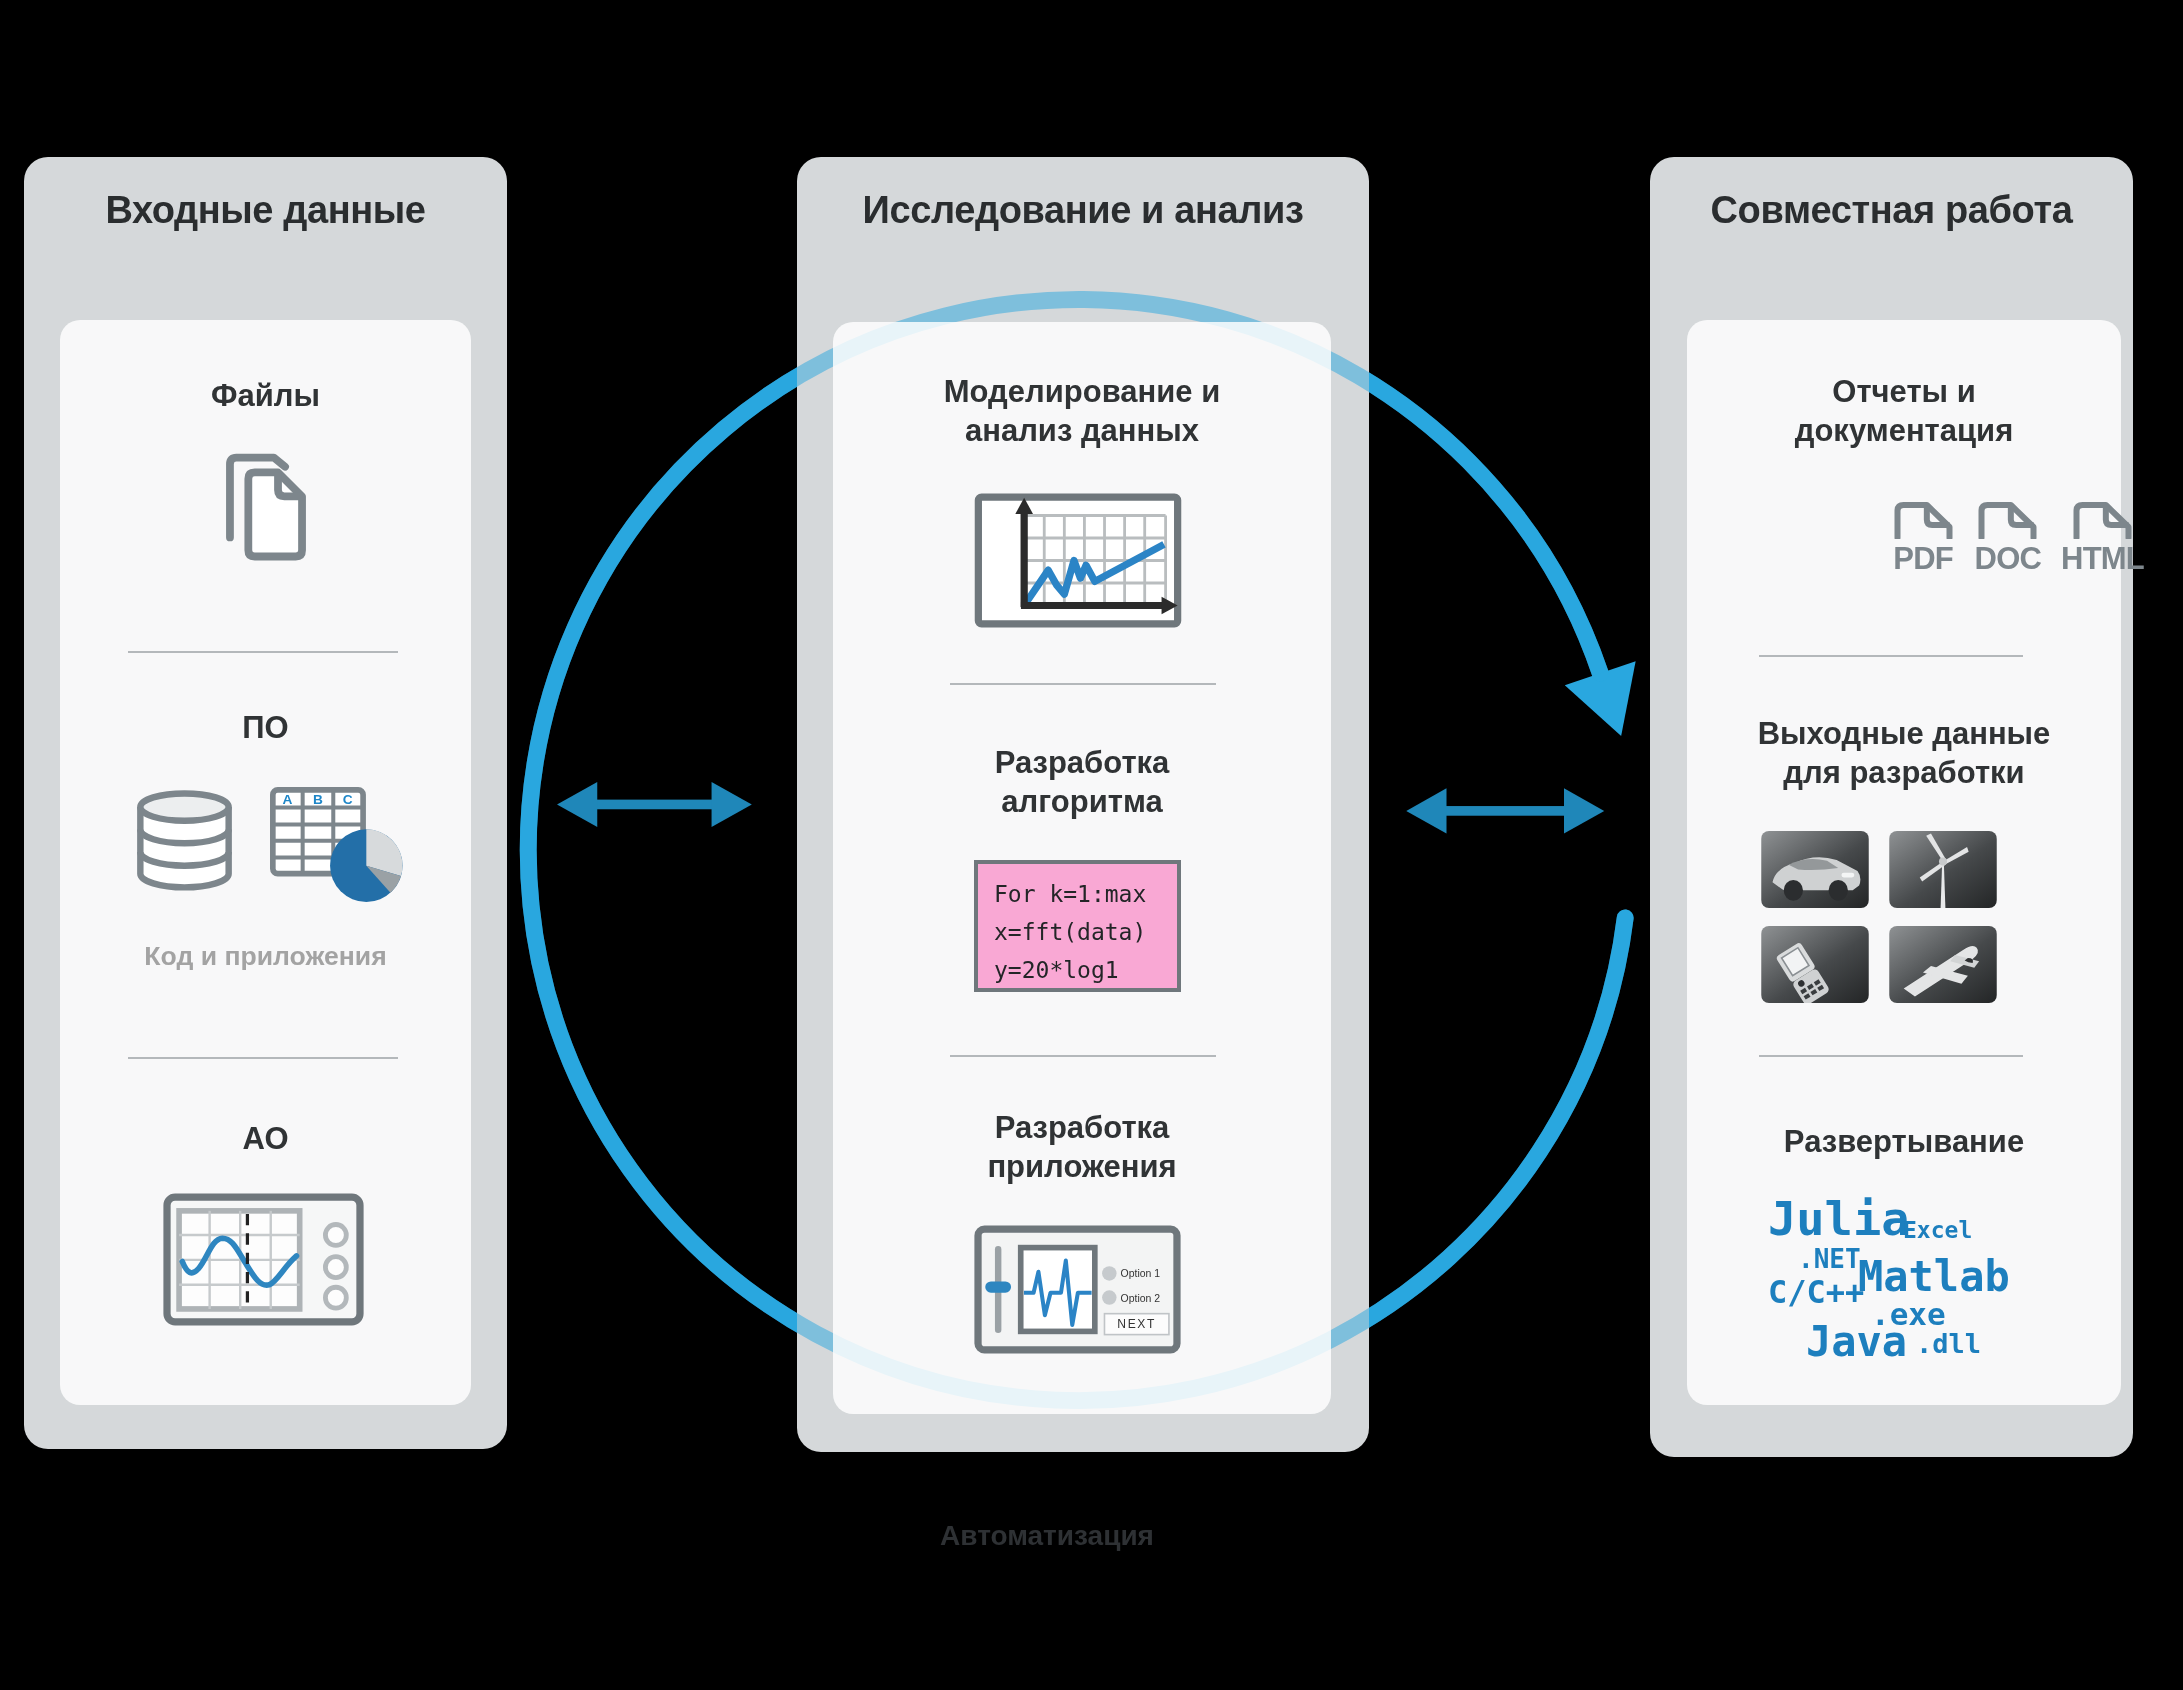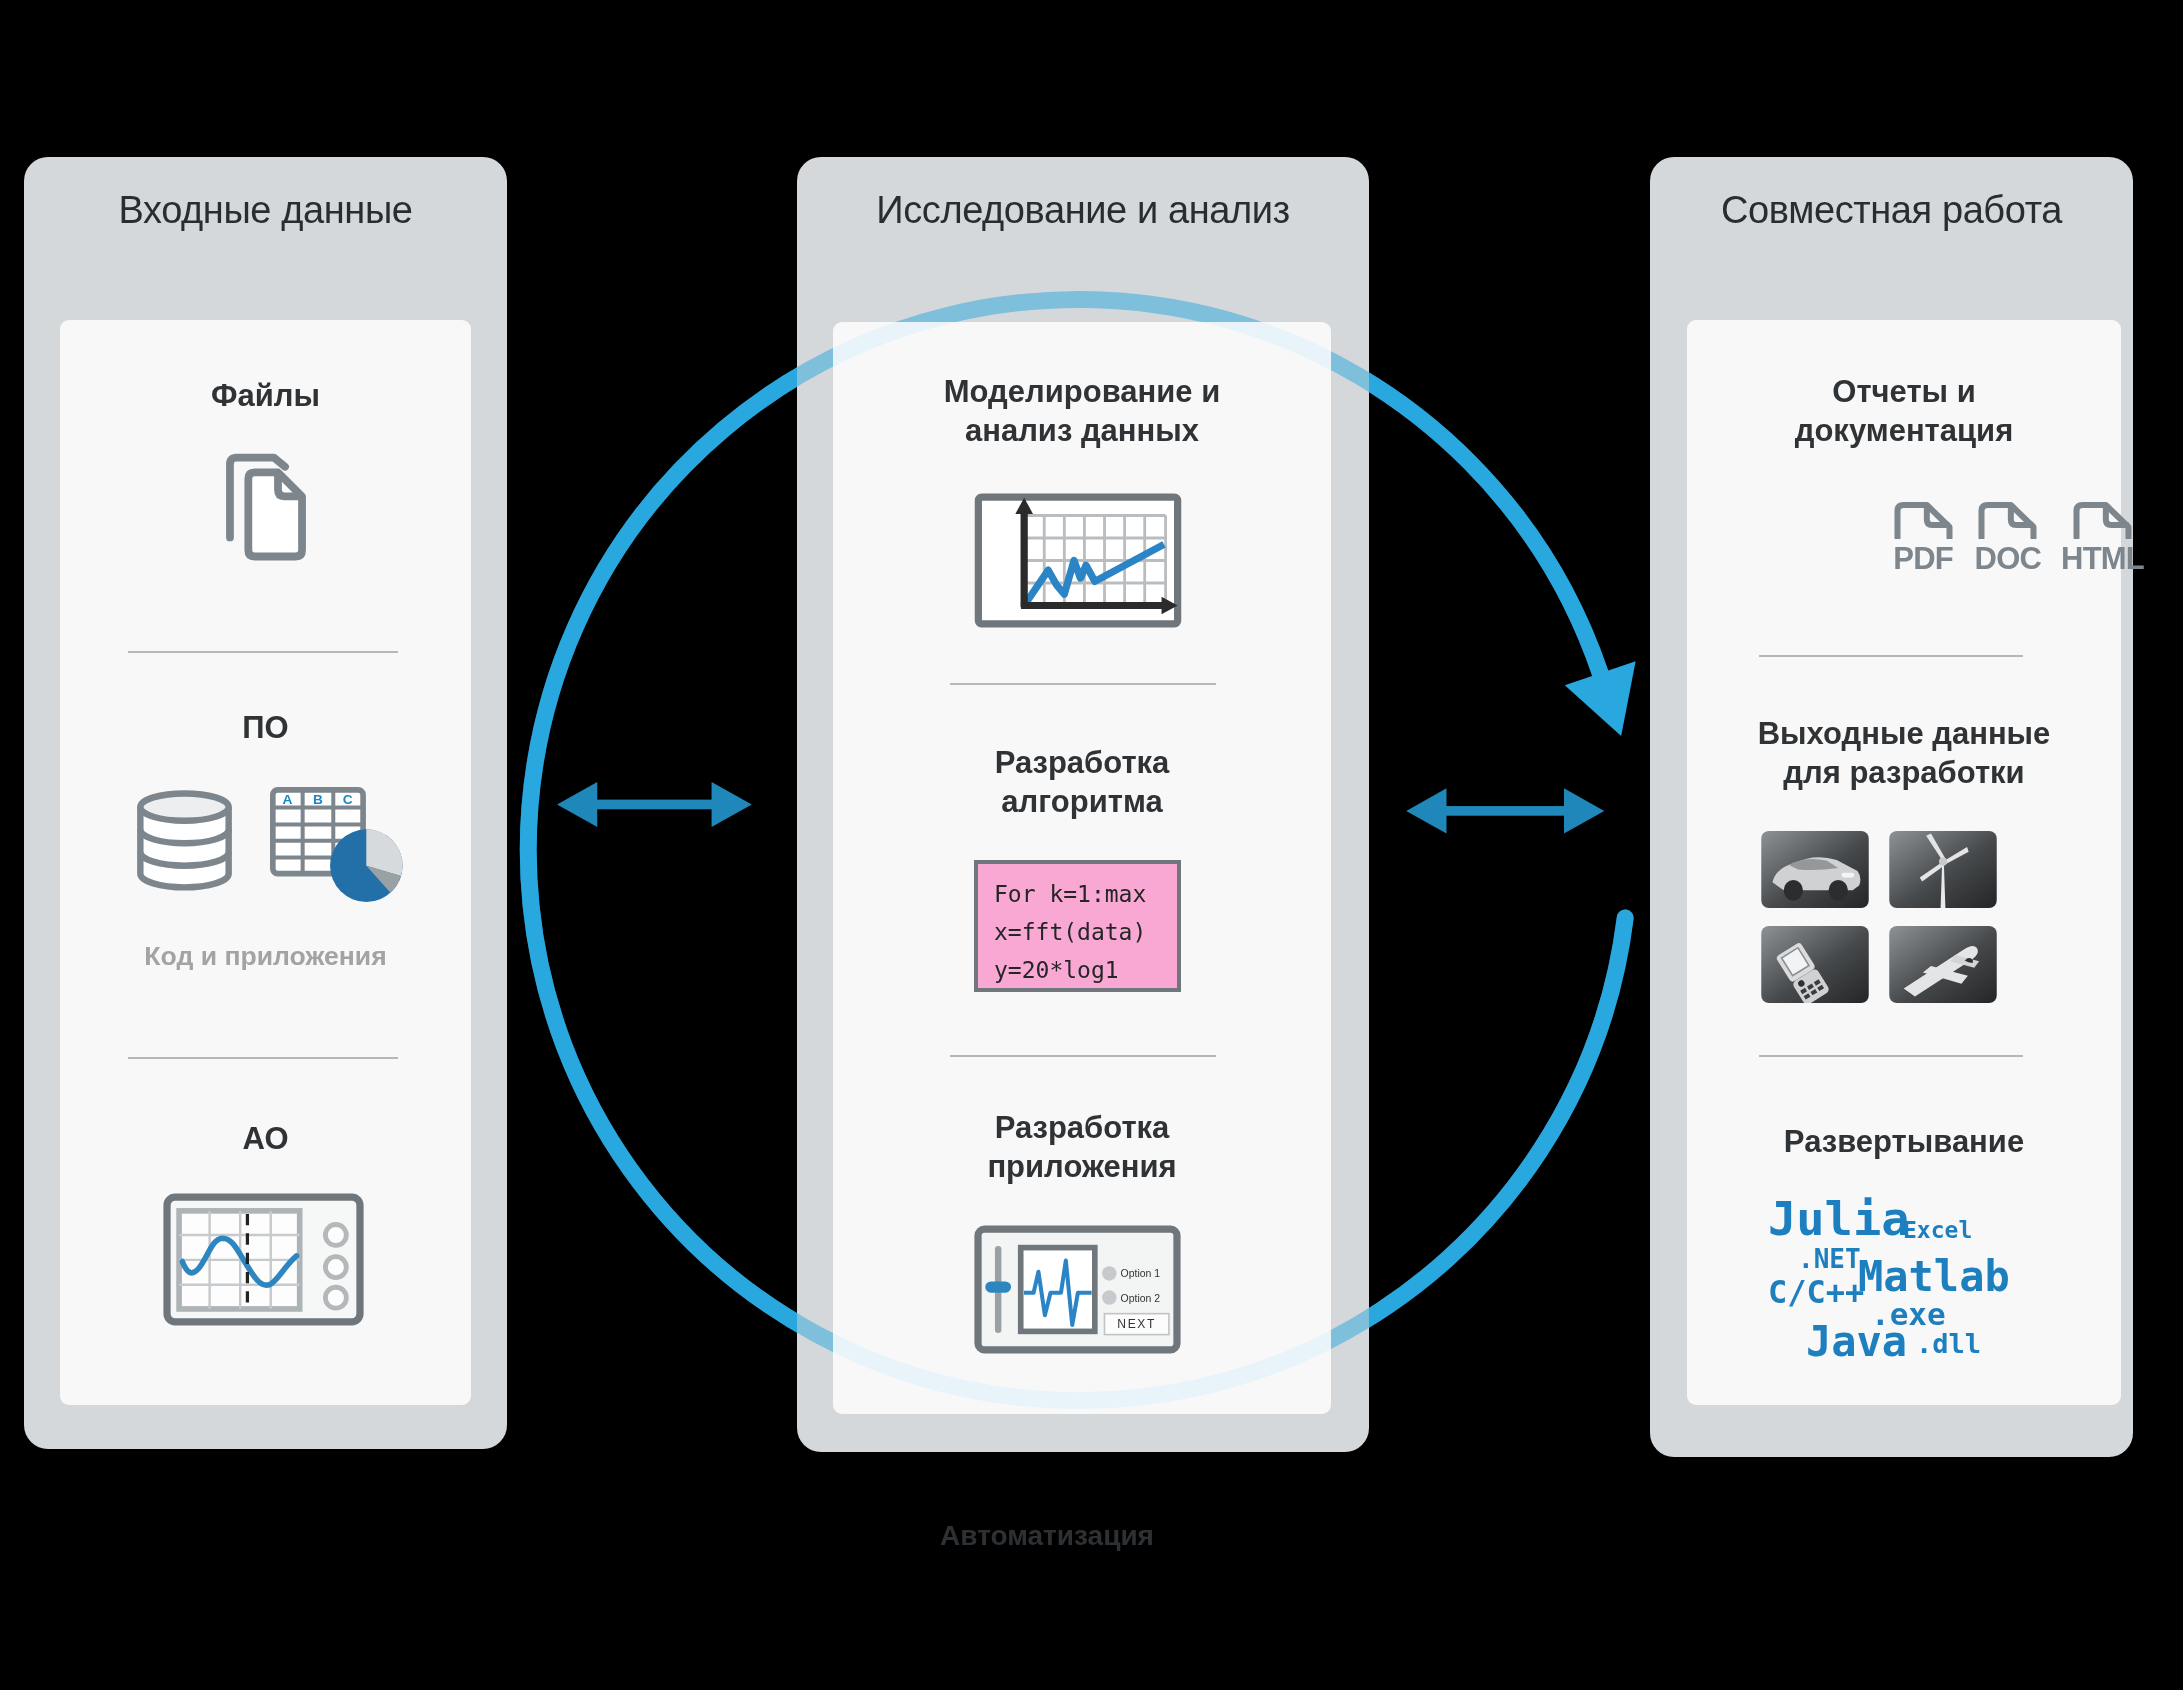--- a/index.html
+++ b/index.html
@@ -1,22 +1,22 @@
 <!DOCTYPE html>
 <html style="font-size:13px"><head>
 <meta charset="utf-8">
 <style>
   html,body{margin:0;padding:0;background:#000;}
   #stage{position:relative;width:2183px;height:1691px;background:#000;overflow:hidden;
          font-family:"Liberation Sans",sans-serif;}
   .overlay{position:absolute;left:0;top:0;pointer-events:none;}
   .panel{position:absolute;background:#d5d8da;border-radius:24px;z-index:2;}
   .panel-title{position:absolute;top:32px;left:0;width:100%;text-align:center;
-               font-size:38px;font-weight:normal;color:#2a2d2f;letter-spacing:-0.4px;}
-  .card{position:absolute;background:rgba(255,255,255,0.82);border-radius:9px;z-index:4;}
+               font-size:38px;font-weight:bold;color:#2a2d2f;letter-spacing:-0.4px;}
+  .card{position:absolute;background:rgba(255,255,255,0.82);border-radius:20px;z-index:4;}
   .sec-label{position:absolute;width:100%;left:0;text-align:center;font-size:31px;
              font-weight:bold;color:#303335;line-height:39px;}
   .sec-caption{position:absolute;width:100%;left:0;text-align:center;font-size:26.6px;
                font-weight:bold;color:#a3a3a3;}
   .divider{position:absolute;height:2.4px;background:#b4b8bb;}
   .codebox{position:absolute;box-sizing:border-box;border:4.8px solid #6f777c;background:#f9a8d4;
            padding:11.3px 0 0 16px;font-family:"DejaVu Sans Mono",monospace;font-size:23px;
            line-height:38px;color:#232527;}
   .fmt-row{position:absolute;left:0;width:100%;display:flex;justify-content:flex-end;gap:20px;padding-left:23px;}
   .fmt-item{display:flex;flex-direction:column;align-items:center;}

